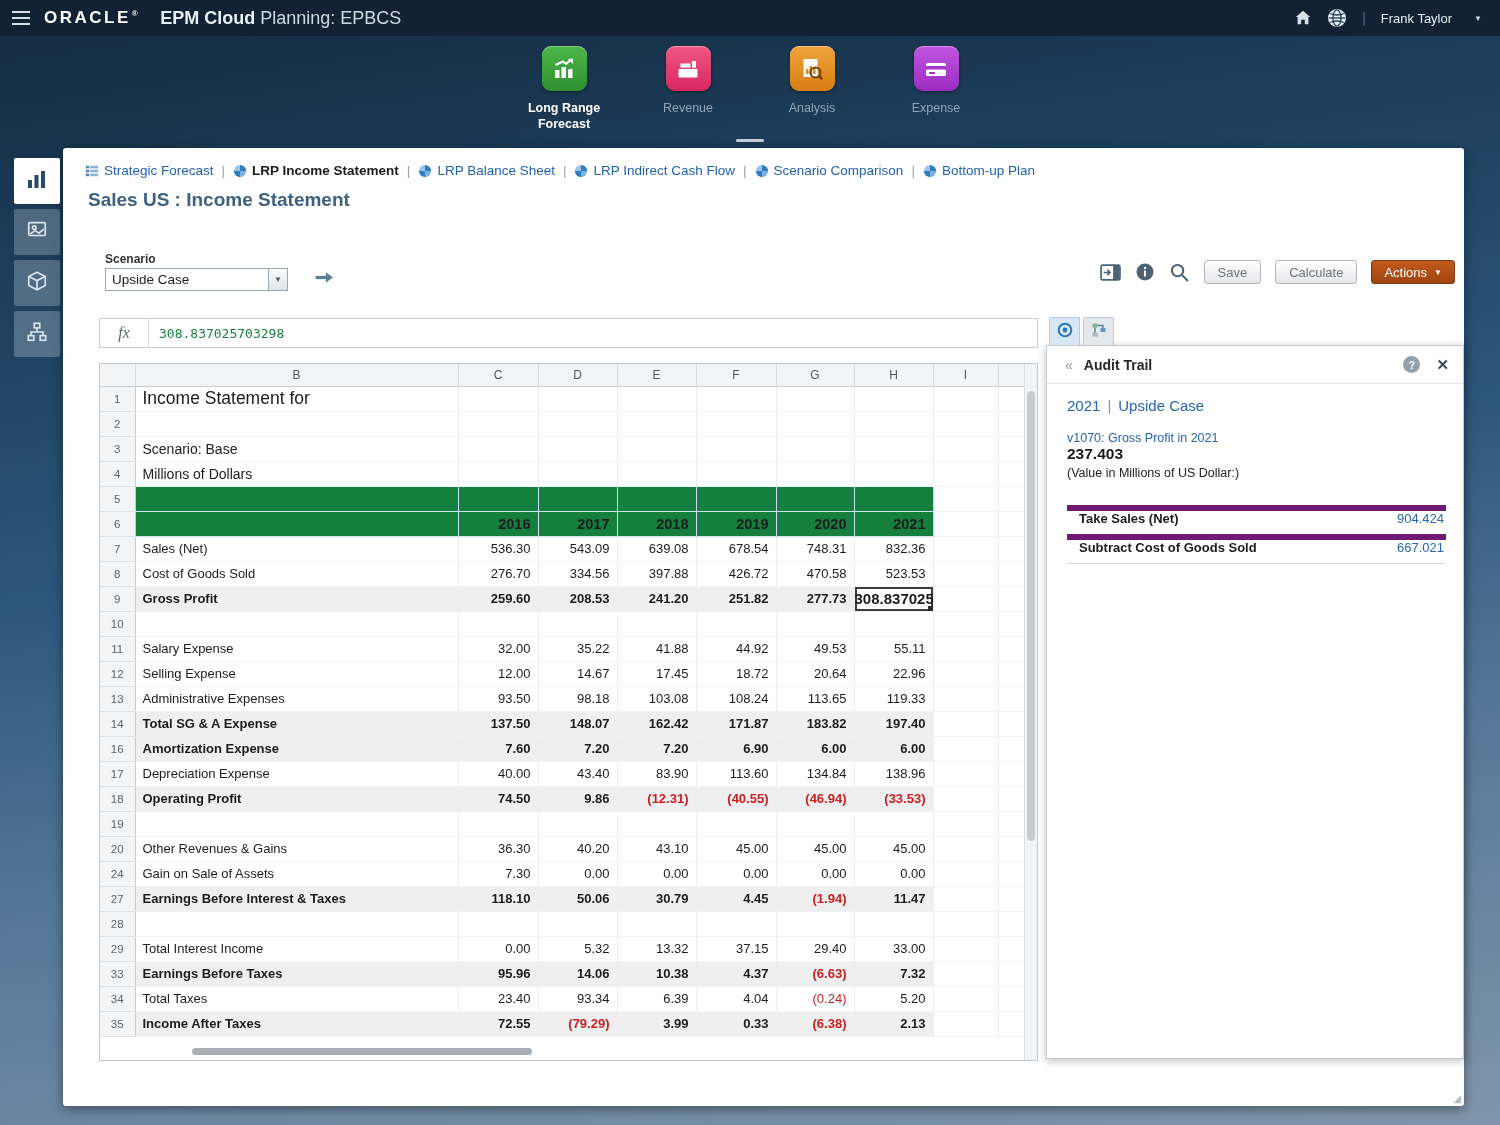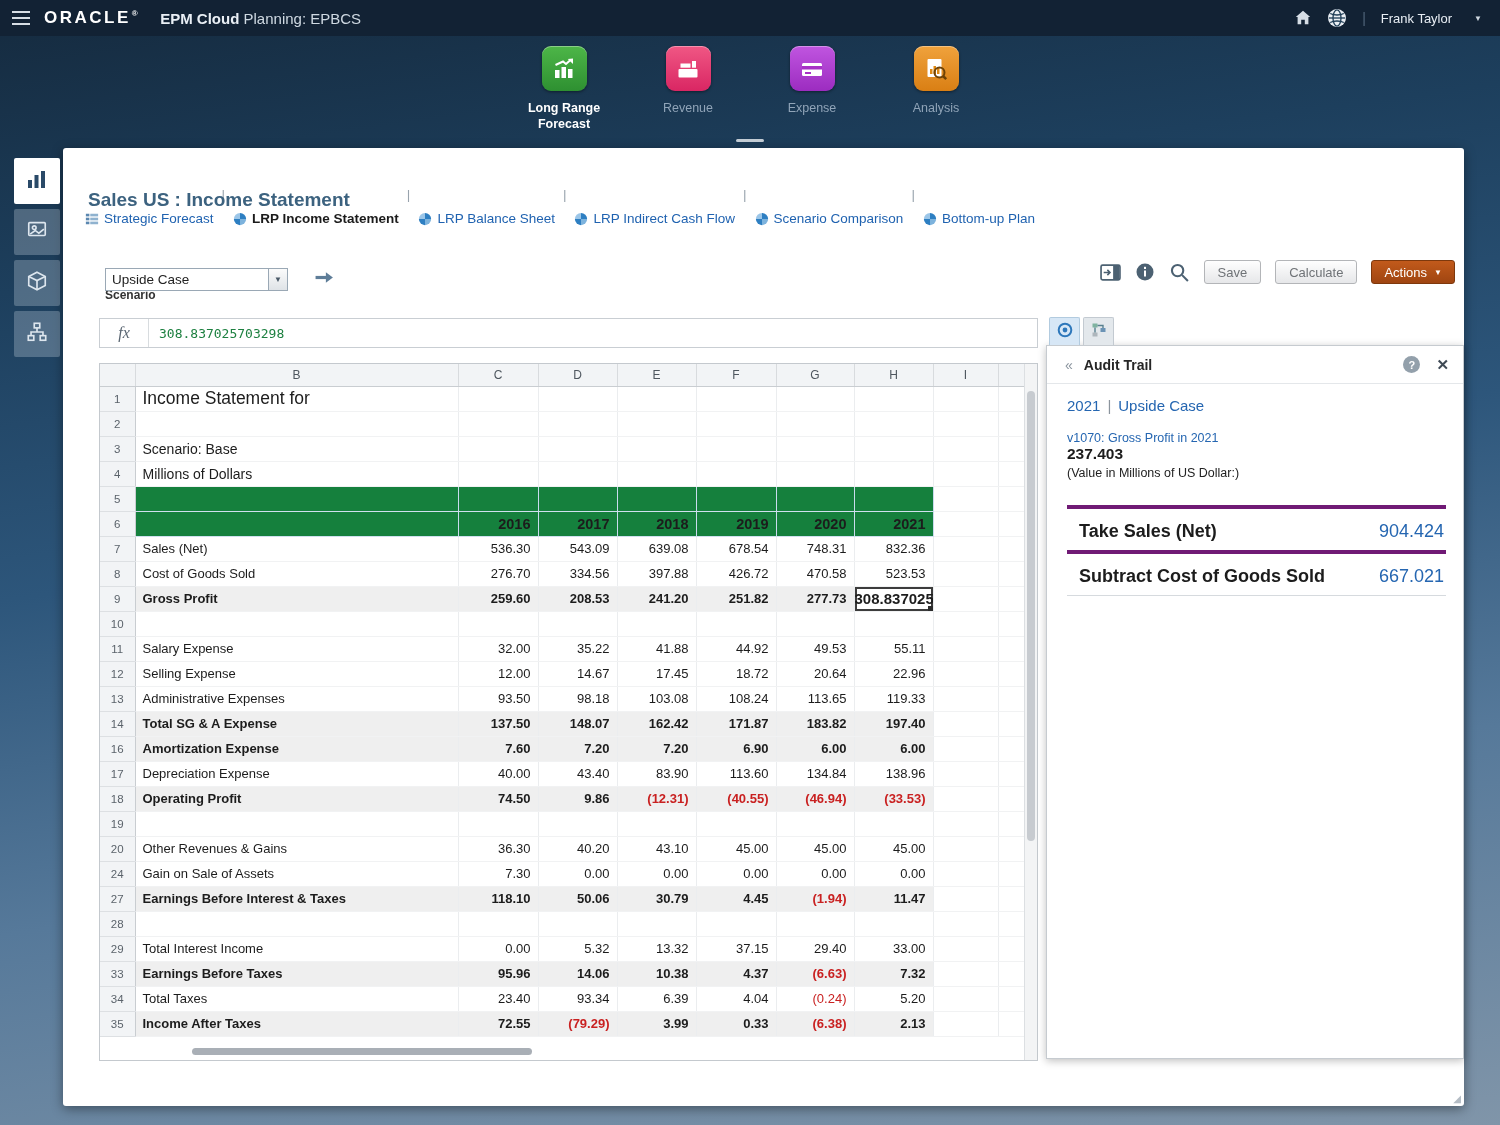--- a/index.html
+++ b/index.html
@@ -9,21 +9,21 @@
     background:linear-gradient(172deg,#152a3e 0%,#1d3f5d 22%,#2d567b 45%,#56799a 70%,#8095a9 100%);
     position:relative; overflow:hidden;
   }
   
   .topbar { position:absolute; top:0; left:0; right:0; height:36px; background:#122234;
     display:flex; align-items:center; color:#e8eef4; z-index:30; }
   .hamburger { width:44px; height:36px; display:flex; flex-direction:column; justify-content:center; gap:4px; padding-left:12px; cursor:pointer; }
   .hamburger span { display:block; width:18px; height:2px; background:#d7dee5; }
   .brand { font-size:17px; font-weight:bold; letter-spacing:2.5px; color:#fff; }
   .reg { font-size:8px; vertical-align:super; margin-left:1px; }
-  .app-title { margin-left:20px; font-size:15px; color:#cfd9e2; }
+  .app-title { margin-left:20px; font-size:18px; color:#cfd9e2; }
   .app-bold { font-weight:bold; color:#e9eff5; }
   .topbar-right { margin-left:auto; display:flex; align-items:center; gap:15px; margin-right:18px; }
   .tb-sep { color:#51677c; font-size:14px; }
   .user { font-size:13px; display:flex; align-items:center; gap:22px; cursor:pointer; }
   .user .caret { font-size:8px; color:#cdd6de; }
   
   .nav-tabs { position:absolute; top:46px; left:0; right:0; display:flex; justify-content:center; gap:17px; }
   .nav-tab { width:107px; display:flex; flex-direction:column; align-items:center; cursor:pointer; }
   .tile { width:45px; height:45px; border-radius:9px; display:flex; align-items:center; justify-content:center;
     box-shadow:inset 0 1px 0 rgba(255,255,255,.35), 0 1px 3px rgba(0,0,0,.45); }
@@ -35,26 +35,26 @@
   .nav-tab.active .nav-label { color:#ffffff; font-weight:bold; }
   .collapse-handle { position:absolute; top:139px; left:736px; width:28px; height:3px; background:#c3ccd4; border-radius:2px; cursor:pointer; z-index:40; }
   
   .sidebar { position:absolute; left:14px; top:158px; width:46px; display:flex; flex-direction:column; gap:5px; z-index:20; }
   .side-item { height:46px; background:rgba(216,226,236,0.28); border-radius:2px; display:flex; align-items:center; justify-content:center; cursor:pointer; }
   .side-item.active { background:#ffffff; }
   
   .main-panel { position:absolute; left:63px; top:148px; width:1401px; height:958px; background:#fff;
     border-radius:3px; box-shadow:0 3px 12px rgba(0,0,0,.4); z-index:10; }
   .breadcrumb { position:absolute; left:22px; top:15px; display:flex; align-items:center; gap:8px; font-size:13.5px; }
-  .bc-item { display:flex; align-items:center; gap:5px; color:#1f62b0; cursor:pointer; white-space:nowrap;margin-top:48px; }
+  .bc-item { display:flex; align-items:center; gap:5px; color:#1f62b0; cursor:pointer; white-space:nowrap; }
   .bc-item.active { color:#1b1b1b; font-weight:bold; cursor:default; }
   .bc-sep { color:#98a3ad; }
   .bc-icon { display:flex; }
   .page-title { position:absolute; left:25px; top:41px; font-size:19px; font-weight:bold; color:#3c627f; }
-  .scenario-label { position:absolute; left:42px; top:104px; font-size:12px; font-weight:bold; color:#333;margin-top:36px; }
+  .scenario-label { position:absolute; left:42px; top:104px; font-size:12px; font-weight:bold; color:#333; }
   .scenario-select { position:absolute; left:42px; top:120px; width:183px; height:23px; border:1px solid #9aa8b5;
     background:#fff; display:flex; align-items:stretch; font-size:13.5px; color:#222; cursor:pointer; }
   .select-text { flex:1; display:flex; align-items:center; padding-left:6px; }
   .select-btn { width:19px; border-left:1px solid #9aa8b5; background:linear-gradient(#fbfbfb,#dfe3e7);
     display:flex; align-items:center; justify-content:center; font-size:8px; color:#4a5a68; }
   .go-arrow { position:absolute; left:250px; top:122px; cursor:pointer; }
   .hdr-toolbar { position:absolute; right:9px; top:112px; display:flex; align-items:center; gap:14px; }
   .tb-icon { cursor:pointer; display:flex; }
   .btn { height:24px; padding:0 13px; border:1px solid #b3b5b8; border-radius:3px;
     background:linear-gradient(#fefefe,#e6e7e9); font-size:13px; color:#6f7377; display:flex; align-items:center; cursor:pointer; }
@@ -104,21 +104,21 @@
   .audit-close { font-size:15px; color:#3e4954; font-weight:bold; cursor:pointer; }
   .audit-body { padding:13px 17px 0 20px; }
   .audit-year-line { font-size:15px; color:#2566b1; }
   .audit-year-line .sep2 { color:#8b949d; margin:0 7px; }
   .audit-year-line .lnk { cursor:pointer; }
   .audit-acct { display:flex; justify-content:space-between; align-items:flex-start; margin-top:17px;flex-direction:column; }
   .audit-acct-link { font-size:12.5px; color:#2566b1; cursor:pointer; }
   .audit-value { font-size:15.5px; font-weight:bold; color:#1c1c1c; }
   .audit-note { font-size:12.5px; color:#222; margin-top:3px; }
   .audit-steps { margin-top:25px; }
-  .step { display:flex; justify-content:space-between; align-items:center; padding:12px 2px 8px 12px; border-top:4px solid #701a75; font-size:18px; }
+  .step { display:flex; justify-content:space-between; align-items:center; padding:0 2px 8px 12px; border-top:6px solid #701a75; font-size:13px; }
   .step:last-child { border-bottom:1px solid #d6dade; }
   .step-label { font-weight:bold; color:#1c1c1c; }
   .step-value { color:#2566b1; cursor:pointer; }
   .panel-resize { position:absolute; right:3px; bottom:2px; color:#b4bcc4; font-size:10px; cursor:nwse-resize; }
 </style>
 </head>
 <body>
 
 <div class="topbar">
   <div class="hamburger">
@@ -167,41 +167,41 @@
     <div class="tile tile-pink">
       <svg width="26" height="26" viewBox="0 0 26 26">
           <rect x="3.5" y="13" width="19" height="8.5" rx="1" fill="#fff"></rect>
           <rect x="5.5" y="7.5" width="10" height="4.2" fill="#fff"></rect>
           <rect x="17" y="5" width="4" height="6.7" fill="#fff"></rect>
         </svg>
     </div>
     <div class="nav-label">Revenue</div>
   </div>
   <div class="nav-tab">
-    <div class="tile tile-purple">
-      <svg width="26" height="26" viewBox="0 0 26 26">
-          <rect x="3" y="7" width="20" height="13" rx="1.5" fill="#fff"></rect>
-          <rect x="3" y="10" width="20" height="3.5" fill="#a732c6"></rect>
-          <rect x="6" y="16" width="6" height="2" fill="#a732c6"></rect>
-        </svg>
-    </div>
-    <div class="nav-label">Expense</div>
-  </div>
-  <div class="nav-tab">
     <div class="tile tile-orange">
       <svg width="26" height="26" viewBox="0 0 26 26">
           <rect x="4.5" y="3" width="14" height="18" rx="1" fill="#fff"></rect>
           <rect x="7" y="13" width="2.5" height="5" fill="#e08a12"></rect>
           <rect x="10.5" y="10" width="2.5" height="8" fill="#e08a12"></rect>
           <rect x="14" y="12" width="2.5" height="6" fill="#e08a12"></rect>
           <circle cx="16.5" cy="16.5" r="5" fill="none" stroke="#6e4206" stroke-width="2"></circle>
           <line x1="20" y1="20" x2="23.2" y2="23.2" stroke="#6e4206" stroke-width="2.5"></line>
         </svg>
     </div>
     <div class="nav-label">Analysis</div>
+  </div>
+  <div class="nav-tab">
+    <div class="tile tile-purple">
+      <svg width="26" height="26" viewBox="0 0 26 26">
+          <rect x="3" y="7" width="20" height="13" rx="1.5" fill="#fff"></rect>
+          <rect x="3" y="10" width="20" height="3.5" fill="#a732c6"></rect>
+          <rect x="6" y="16" width="6" height="2" fill="#a732c6"></rect>
+        </svg>
+    </div>
+    <div class="nav-label">Expense</div>
   </div>
 </div>
 <div class="collapse-handle"></div>
 
 <div class="sidebar">
   <div class="side-item active">
     <span>
       <svg width="24" height="24" viewBox="0 0 24 24">
           <rect x="3" y="13" width="4" height="8" fill="#2a4a68"></rect>
           <rect x="9.5" y="8" width="4" height="13" fill="#2a4a68"></rect>

